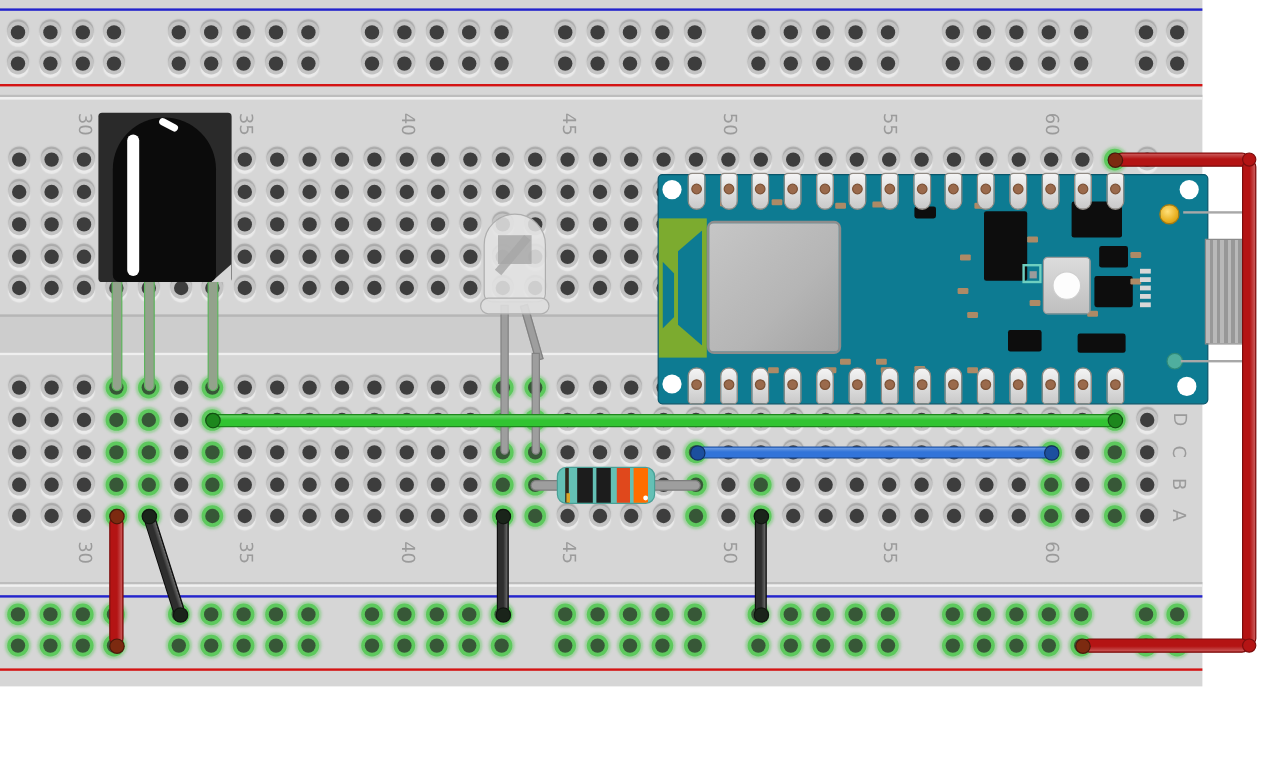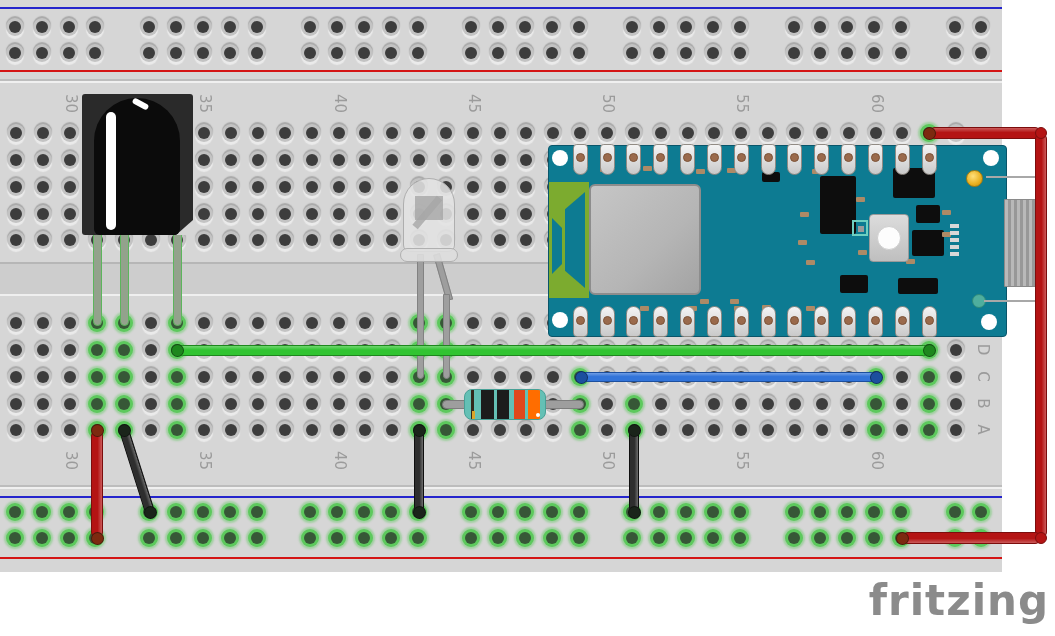--- a/index.html
+++ b/index.html
@@ -721,14 +721,13 @@
   <div id="redwire-top">
       <div class="seg" style="left: 929px; top: 127px; width: 112px; height: 12px; background: linear-gradient(rgba(255, 255, 255, 0.3), rgba(255, 255, 255, 0) 45%), rgb(180, 20, 20); border: 1.5px solid rgb(124, 13, 13); border-radius: 6px; transform-origin: 0px 50%; transform: rotate(0deg);"></div>
       <div class="seg" style="left: 1041px; top: 127px; width: 405px; height: 12px; background: linear-gradient(rgba(255, 255, 255, 0.3), rgba(255, 255, 255, 0) 45%), rgb(180, 20, 20); border: 1.5px solid rgb(124, 13, 13); border-radius: 6px; transform-origin: 0px 50%; transform: rotate(90deg);"></div>
       <div class="joint" style="left: 1035px; top: 127px; width: 12px; height: 12px; background: rgb(180, 20, 20); border: 1.5px solid rgb(124, 13, 13);"></div>
       <div class="seg" style="left: 1041px; top: 532px; width: 139px; height: 12px; background: linear-gradient(rgba(255, 255, 255, 0.3), rgba(255, 255, 255, 0) 45%), rgb(180, 20, 20); border: 1.5px solid rgb(124, 13, 13); border-radius: 6px; transform-origin: 0px 50%; transform: rotate(180deg);"></div>
       <div class="joint" style="left: 1035px; top: 532px; width: 12px; height: 12px; background: rgb(180, 20, 20); border: 1.5px solid rgb(124, 13, 13);"></div>
       <div class="cap" style="left: 922.5px; top: 126.5px; background: rgb(124, 42, 16);"></div>
       <div class="cap" style="left: 895.5px; top: 531.5px; background: rgb(124, 42, 16);"></div>
     </div>
 
-  <div id="logo">fritzing</div>
 </div>
 
 </body></html>

